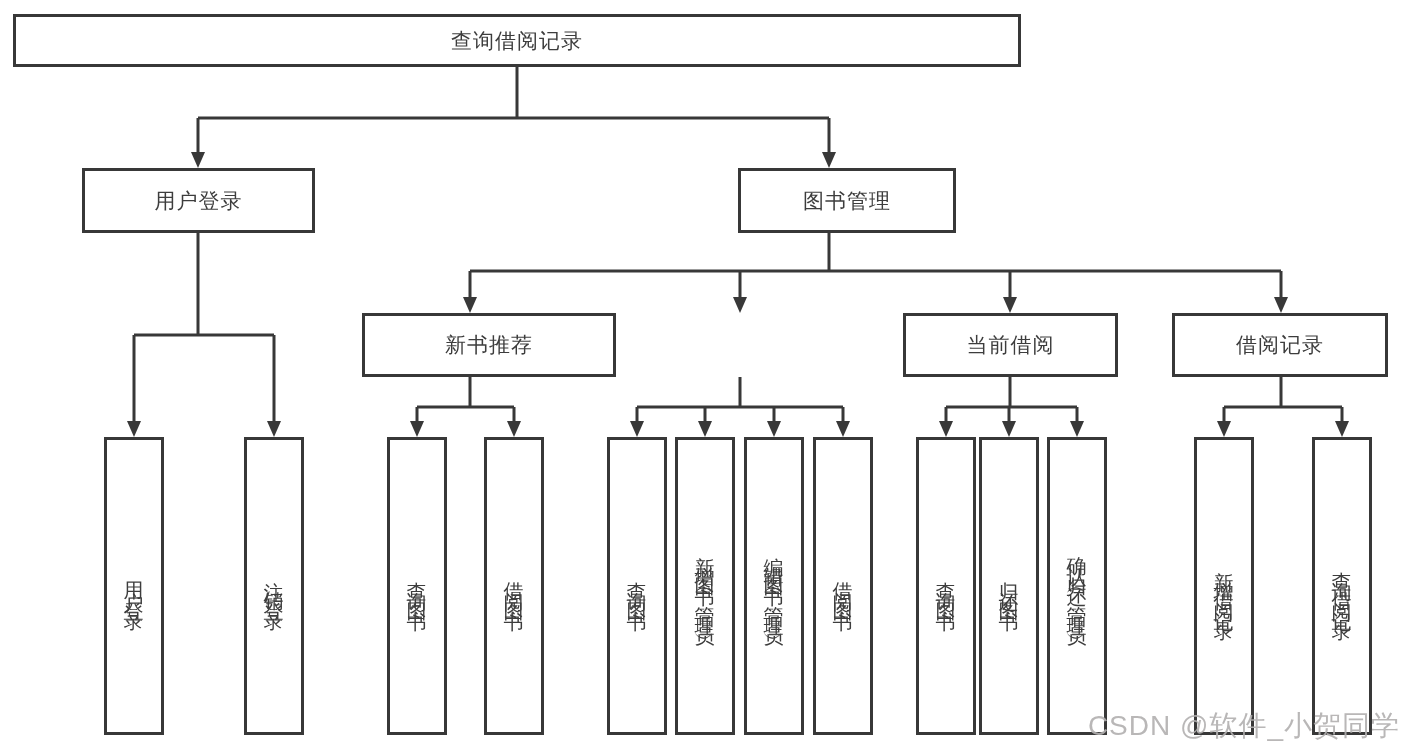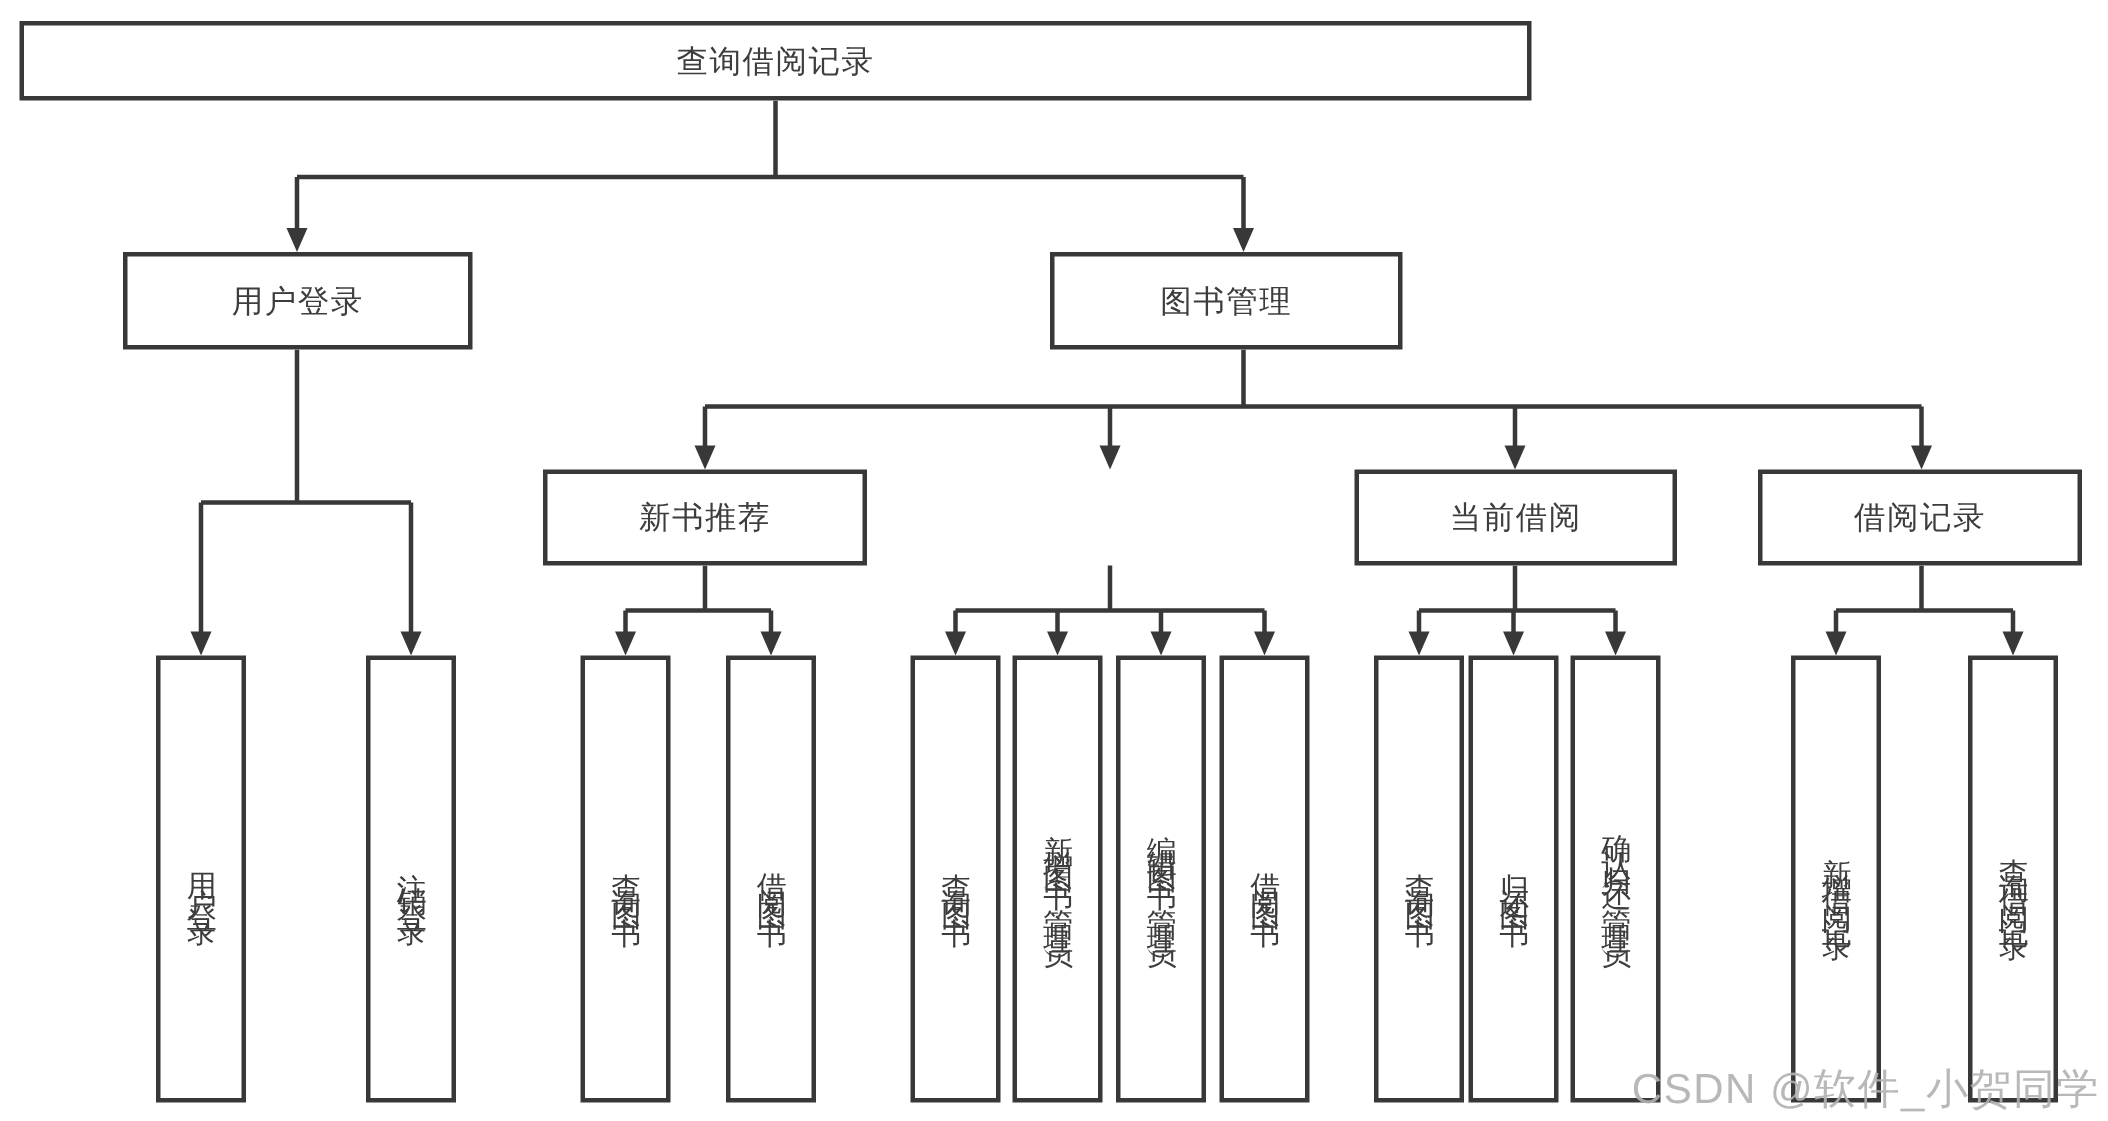--- a/index.html
+++ b/index.html
@@ -23,22 +23,22 @@
     border: 3px solid #383838;
     color: #3d3d3d;
     display: flex;
     align-items: center;
     justify-content: center;
     text-align: center;
   }
   .h-box { font-size: 21px; letter-spacing: 1px; }
   .root-box  { left: 13px;   top: 14px;  width: 1008px; height: 53px; }
   .lvl2-a    { left: 82px;   top: 168px; width: 233px;  height: 65px; }
-  .lvl2-b    { left: 700px;  top: 168px; width: 235px;  height: 65px; }
-  .lvl3-a    { left: 362px;  top: 313px; width: 216px;  height: 64px; }
+  .lvl2-b    { left: 738px;  top: 168px; width: 218px;  height: 65px; }
+  .lvl3-a    { left: 362px;  top: 313px; width: 254px;  height: 64px; }
   .lvl3-b    { left: 633px;  top: 313px; width: 215px;  height: 64px; }
   .lvl3-c    { left: 903px;  top: 313px; width: 215px;  height: 64px; }
   .lvl3-d    { left: 1172px; top: 313px; width: 216px;  height: 64px; }
   .v-box { top: 437px; width: 60px; height: 298px; }
   .v-box .vtext {
     writing-mode: vertical-rl;
     text-orientation: mixed;
     font-size: 20px;
     letter-spacing: 10px;
     line-height: 1;

